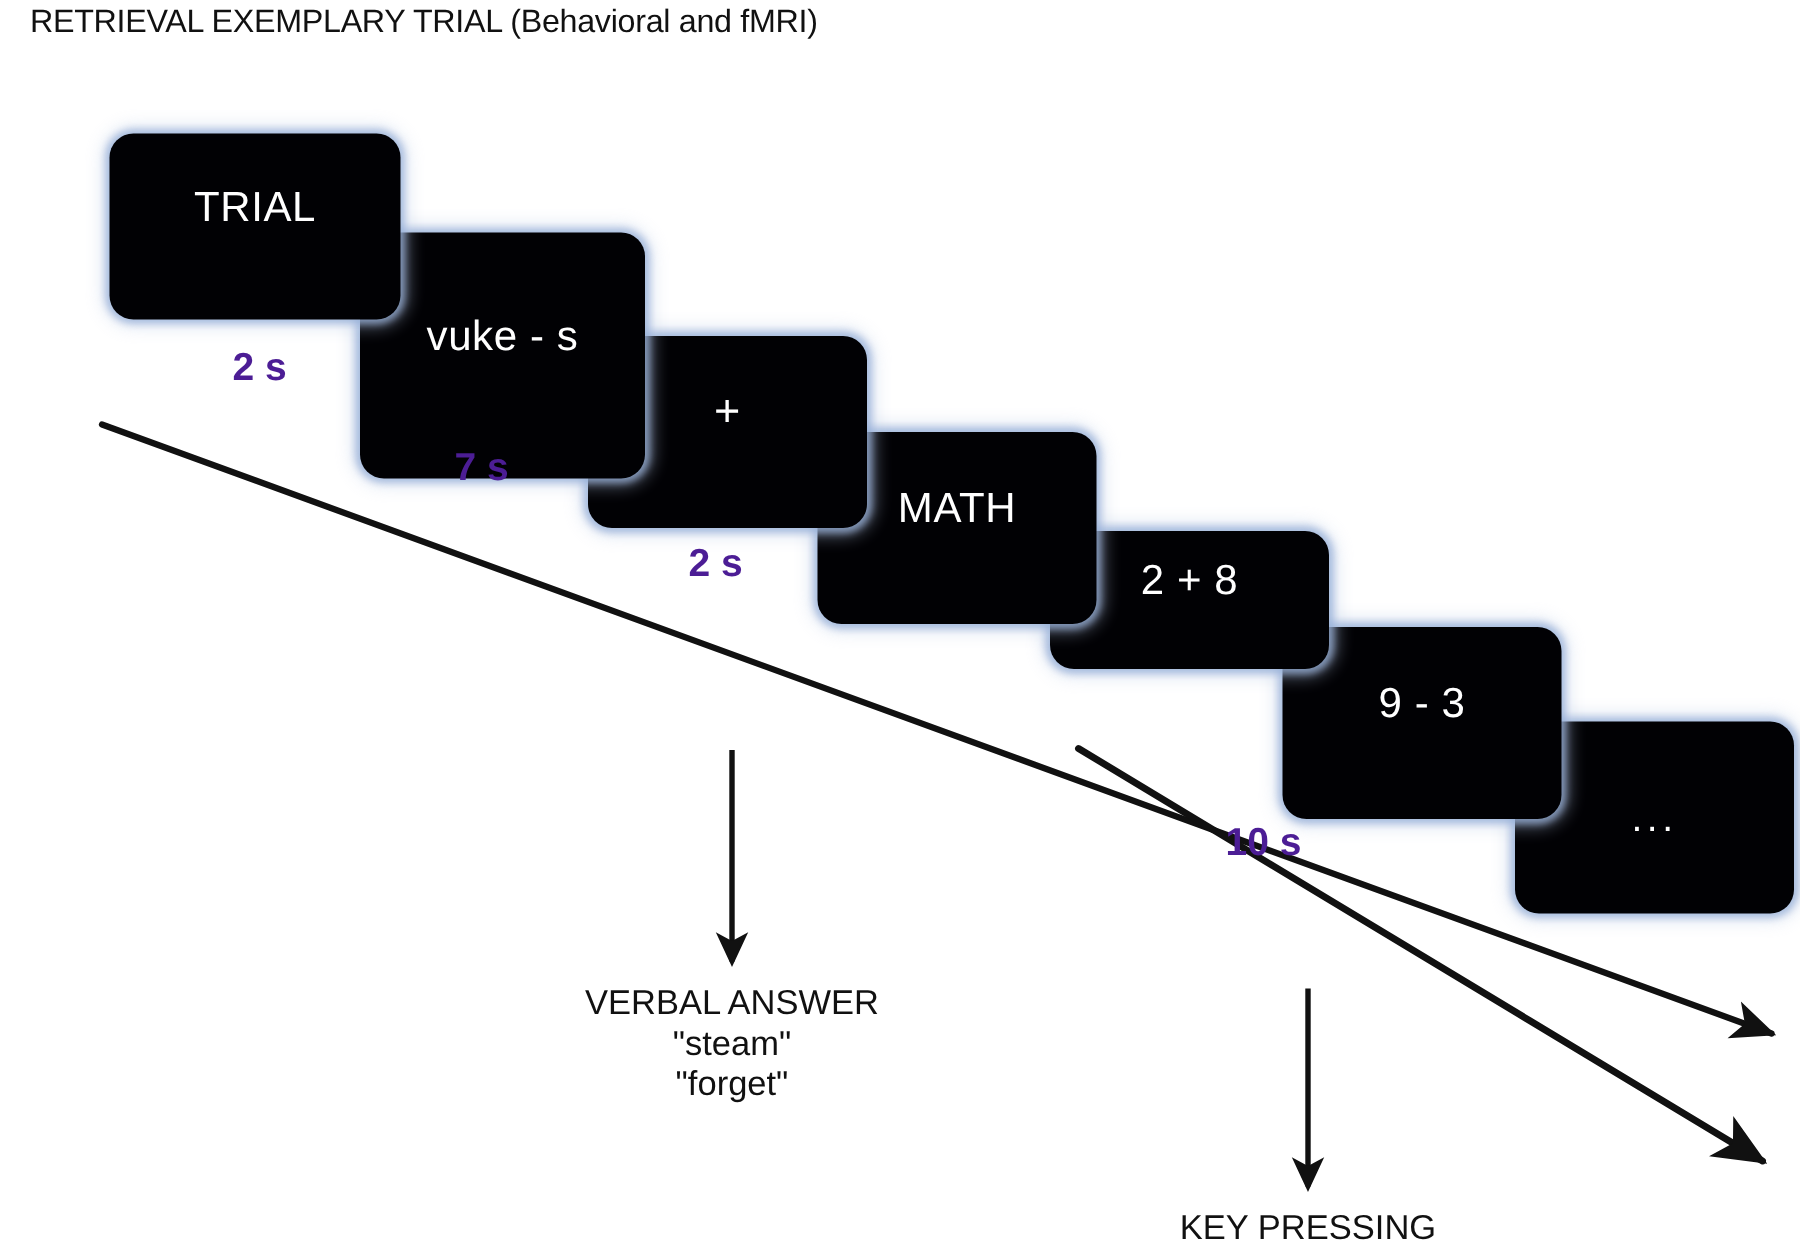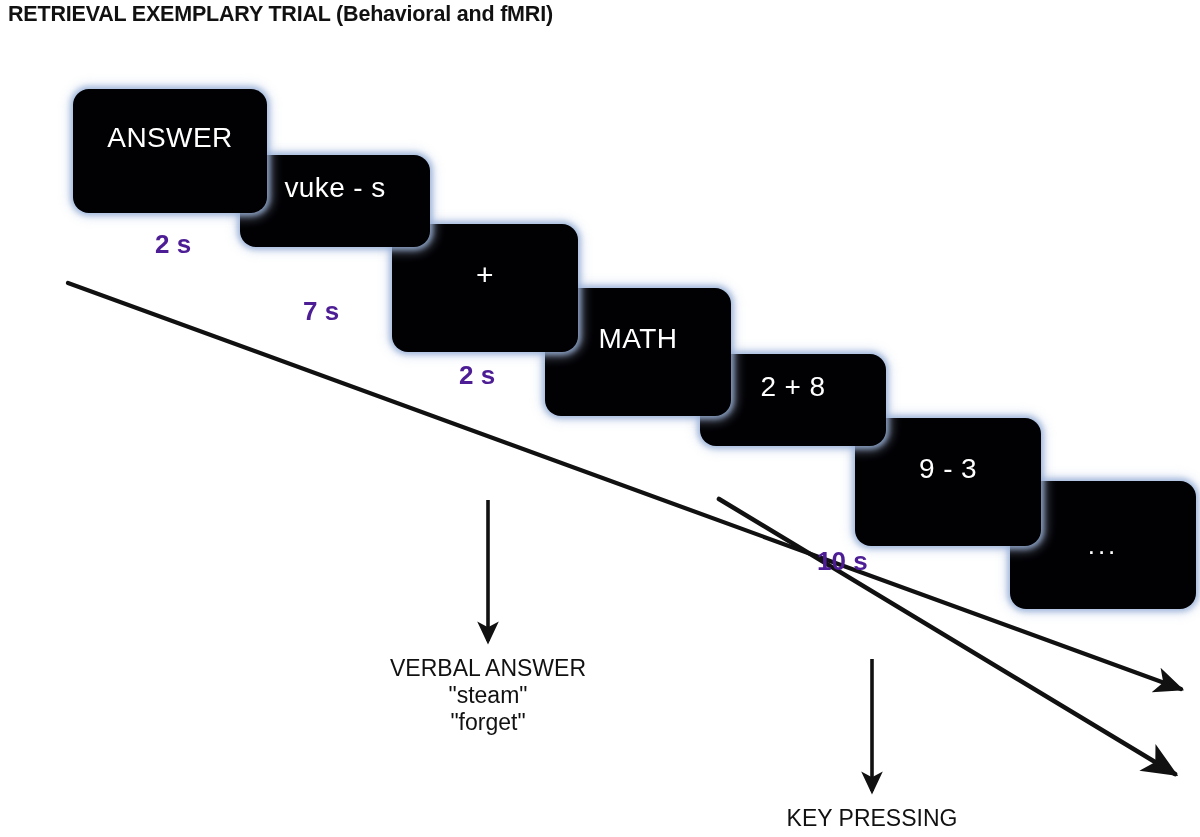--- a/index.html
+++ b/index.html
@@ -15,24 +15,24 @@
     position: relative;
     width: 1200px;
     height: 837px;
     background: #ffffff;
     overflow: hidden;
   }
 
   
   #figure-title {
     position: absolute;
-    left: 8px;
+    left: 20px;
     top: 2px;
     font-size: 21.5px;
-    font-weight: 700;
+    font-weight: 400;
     letter-spacing: -0.2px;
     color: #111111;
     white-space: nowrap;
   }
 
   
   .card {
     position: absolute;
     background: #010104;
     border-radius: 16px;
@@ -144,26 +144,26 @@
   </div>
 
   <div class="card" style="left:545px; top:288px; width:186px; height:128px; z-index:10;align-items:center;">
     <span class="card-text txt-up-sm">MATH</span>
   </div>
 
   <div class="card" style="left:392px; top:224px; width:186px; height:128px; z-index:11;">
     <span class="card-text plus-glyph txt-up-sm">+</span>
   </div>
 
-  <div class="card" style="left:240px; top:155px; width:190px; height:92px; z-index:12;">
+  <div class="card" style="left:240px; top:155px; width:190px; height:164px; z-index:12;">
     <span class="card-text txt-up-sm">vuke - s</span>
   </div>
 
   <div class="card" style="left:73px; top:89px; width:194px; height:124px; z-index:13;">
-    <span class="card-text txt-up-sm">ANSWER</span>
+    <span class="card-text txt-up-sm">TRIAL</span>
   </div>
 
   <div class="duration-label" style="left:155px; top:229px; z-index:20;">2 s</div>
 
   <div class="duration-label" style="left:303px; top:296px; z-index:20;">7 s</div>
 
   <div class="duration-label" style="left:459px; top:360px; z-index:20;">2 s</div>
 
   <div class="duration-label" style="left:817px; top:546px; z-index:20;">10 s</div>
 

